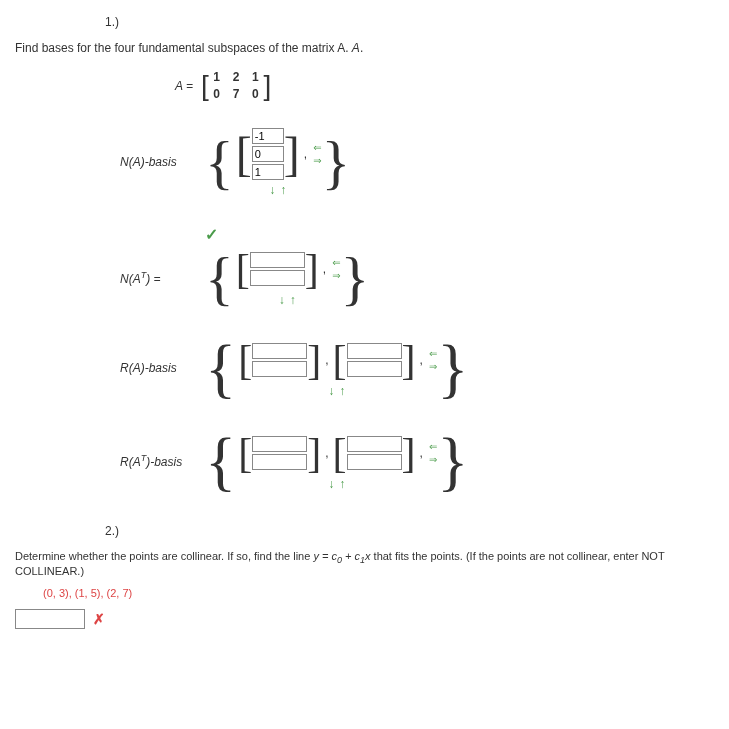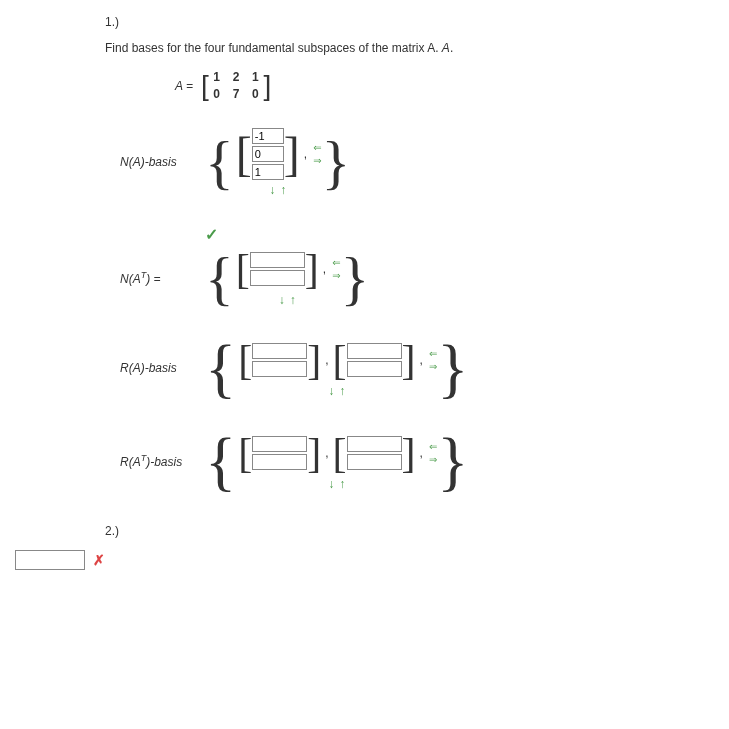--- a/index.html
+++ b/index.html
@@ -12,21 +12,20 @@
 }
 .problem {
   margin-bottom: 30px;
 }
 .problem-number {
   margin-left: 90px;
   margin-bottom: 12px;
   font-size: 12px;
 }
 .problem-text {
-  margin-left: 90px;
   margin-bottom: 14px;
   font-size: 12px;
 }
 .matrix-eq {
   margin-left: 160px;
   margin-bottom: 25px;
   display: flex;
   align-items: center;
   font-style: italic;
 }
@@ -346,17 +345,23 @@
           <span class="arrow-up-g">↑</span>
         </div>
       </div>
       <span class="curly-right wide">}</span>
     </div>
   </div>
 </div>
 
 <div class="problem">
   <div class="problem-number">2.)</div>
+  <div class="problem2-text">
+    <span>Determine whether the points are collinear. If so, find the line </span>
+    <span class="ital">y = c<sub>0</sub> + c<sub>1</sub>x</span>
+    <span> that fits the points. (If the points are not collinear, enter NOT COLLINEAR.)</span>
+  </div>
+  <div class="points-text">(0, 3), (1, 5), (2, 7)</div>
   <div class="answer-row">
     <input class="input-cell answer" style="">
     <span class="x-icon">✗</span>
   </div>
 </div>
 
 </body></html>

